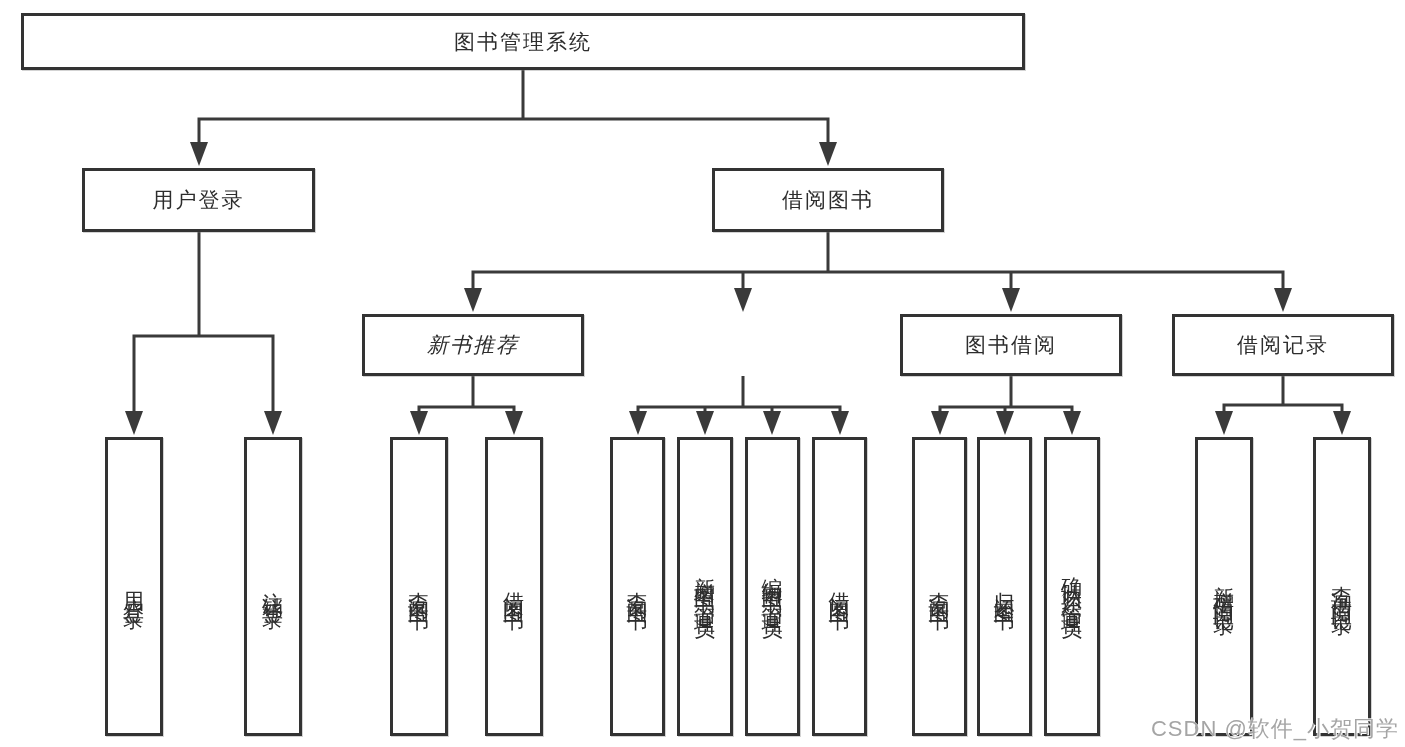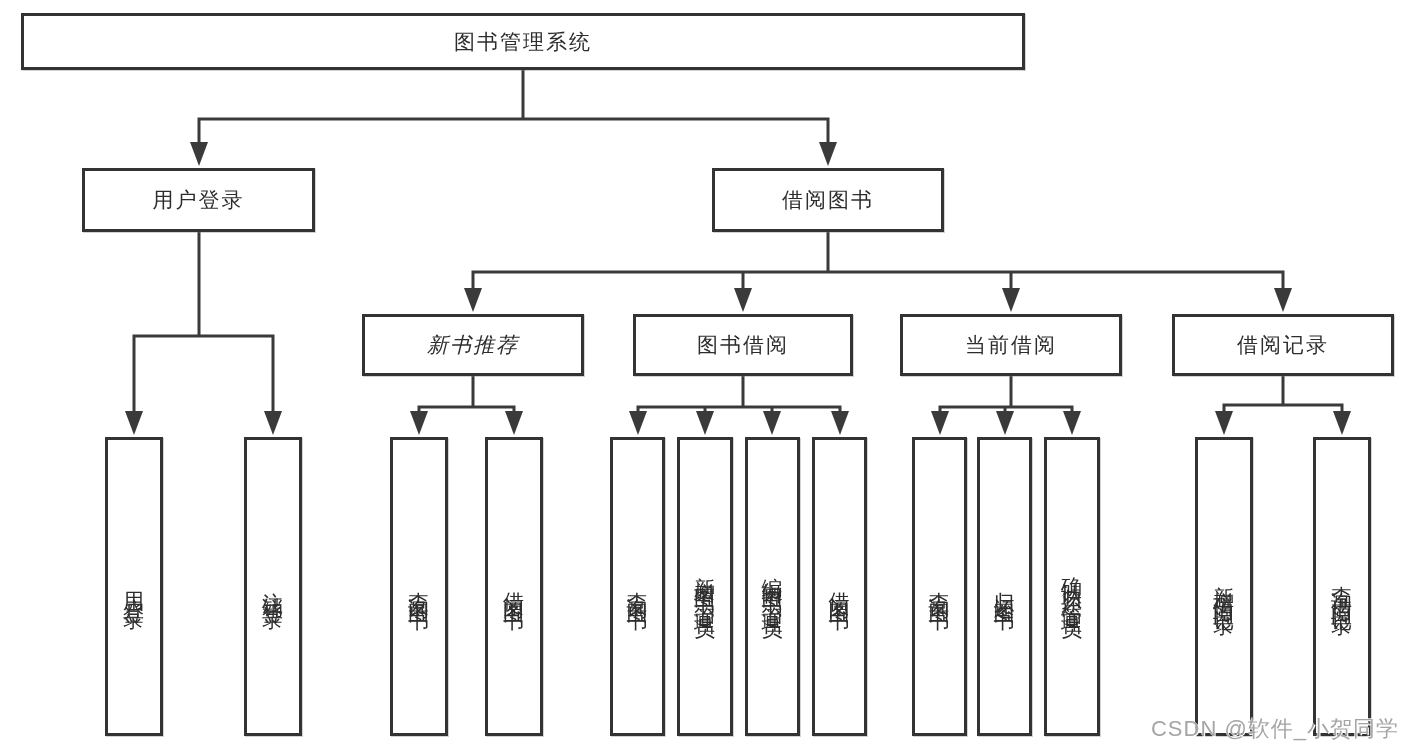--- a/index.html
+++ b/index.html
@@ -105,25 +105,22 @@
   <div class="box" style="left:82px; top:168px; width:233px; height:64px;">
     <span class="hlabel">用户登录</span>
   </div>
   <div class="box" style="left:712px; top:168px; width:232px; height:64px;">
     <span class="hlabel">借阅图书</span>
   </div>
 
   <div class="box" style="left:362px; top:314px; width:222px; height:62px;font-style:italic;">
     <span class="hlabel">新书推荐</span>
   </div>
-  <div class="box" style="left:633px; top:314px; width:220px; height:62px;">
+  <div class="box" style="left:900px; top:314px; width:222px; height:62px;">
     <span class="hlabel">图书借阅</span>
-  </div>
-  <div class="box" style="left:900px; top:314px; width:222px; height:62px;">
-    <span class="hlabel">当前借阅</span>
   </div>
   <div class="box" style="left:1172px; top:314px; width:222px; height:62px;align-items:center;">
     <span class="hlabel">借阅记录</span>
   </div>
 
   <div class="box vbox" style="left:105px; top:437px; width:58px; height:299px;">
     <span class="vlabel">用户登录</span>
   </div>
   <div class="box vbox" style="left:244px; top:437px; width:58px; height:299px;">
     <span class="vlabel">注销登录</span>

